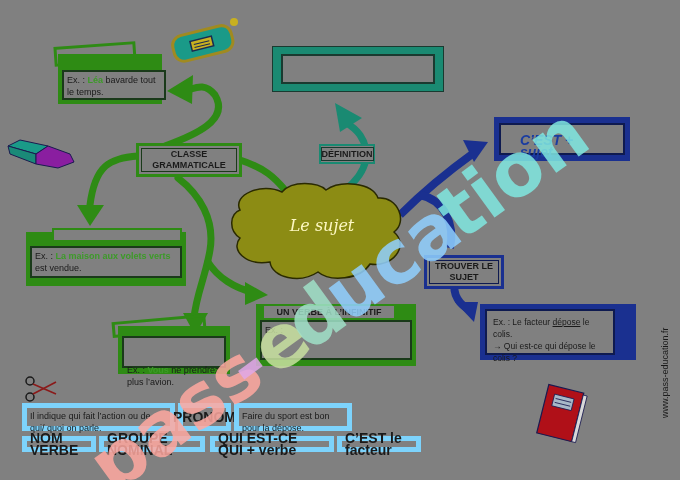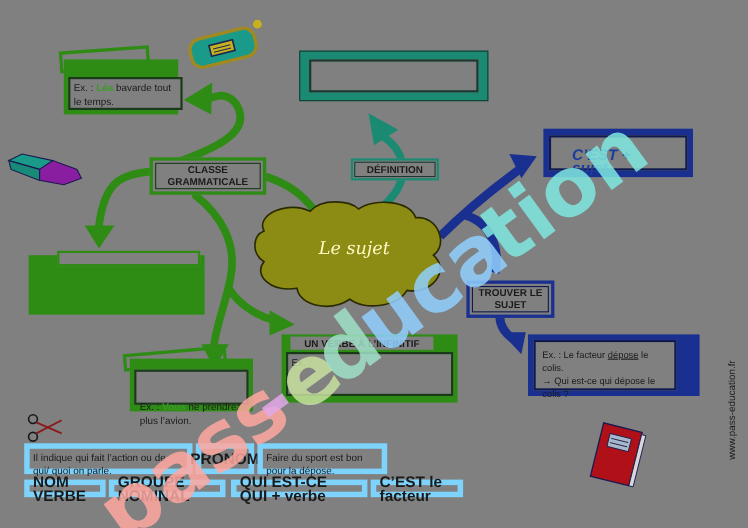--- a/index.html
+++ b/index.html
@@ -101,20 +101,25 @@
     </div>
   </div>
 </div>
 
 <div class="label-box" style="left:136px;top:143px;width:106px;height:34px;border-color:#2e8b14;border-width:3px;background:#808080;">
   <div style="border:1px solid #1a3a1a;width:96px;height:24px;display:flex;align-items:center;justify-content:center;">CLASSE GRAMMATICALE</div>
 </div>
 
 <div class="abs" style="left:26px;top:232px;width:160px;height:54px;background:#2e8b14;">
   <div class="abs" style="left:26px;top:-4px;width:130px;height:14px;background:#808080;border:2px solid #2e8b14;"></div>
+  <div class="inner" style="left:4px;top:14px;width:152px;height:32px;">
+    <div class="txt" style="padding:2px 3px;">
+      <span>Ex. : </span><span class="green bold">La maison aux volets verts</span><span> est vendue.</span>
+    </div>
+  </div>
 </div>
 
 <div class="abs" style="left:112px;top:318px;width:94px;height:16px;border:3px solid #2e8b14;transform:rotate(-5deg);"></div>
 <div class="abs" style="left:118px;top:326px;width:112px;height:48px;background:#2e8b14;">
   <div class="inner" style="left:4px;top:10px;width:104px;height:32px;">
     <div class="txt" style="padding:2px 3px;margin-top:24px;">
       <span>Ex. : </span><span class="green bold">Vous</span><span> ne prendrez plus l’avion.</span>
     </div>
   </div>
 </div>
@@ -123,21 +128,21 @@
   <div class="abs" style="left:8px;top:2px;width:130px;height:12px;background:#808080;font-weight:bold;font-size:9px;line-height:12px;text-align:center;">UN VERBE À L’INFINITIF</div>
   <div class="inner" style="left:4px;top:16px;width:152px;height:40px;">
     <div class="txt" style="padding:2px 3px;">Ex. :</div>
   </div>
 </div>
 
 <div class="abs" style="left:272px;top:46px;width:172px;height:46px;background:#1a8a72;border:1px solid #1a3a30;">
   <div class="inner" style="left:8px;top:7px;width:154px;height:30px;border-color:#1a3a30;"></div>
 </div>
 
-<div class="label-box" style="left:319px;top:144px;width:80px;height:20px;border-color:#1a8a72;border-width:2px;background:#808080;">
+<div class="label-box" style="left:319px;top:144px;width:56px;height:20px;border-color:#1a8a72;border-width:2px;background:#808080;">
   <div style="border:1px solid #1a3a30;width:74px;height:14px;display:flex;align-items:center;justify-content:center;">DÉFINITION</div>
 </div>
 
 <div class="abs" style="left:494px;top:117px;width:136px;height:44px;background:#1a3090;">
   <div class="inner" style="left:5px;top:6px;width:126px;height:32px;border-color:#0e1a50;">
     <div class="txt bold blue" style="padding:9px 19px;font-size:14px;font-style:italic;">C’EST + sujet</div>
   </div>
 </div>
 
 <div class="label-box" style="left:424px;top:244px;width:80px;height:34px;border-color:#1a3090;border-width:3px;background:#808080;margin-top:11px;">

